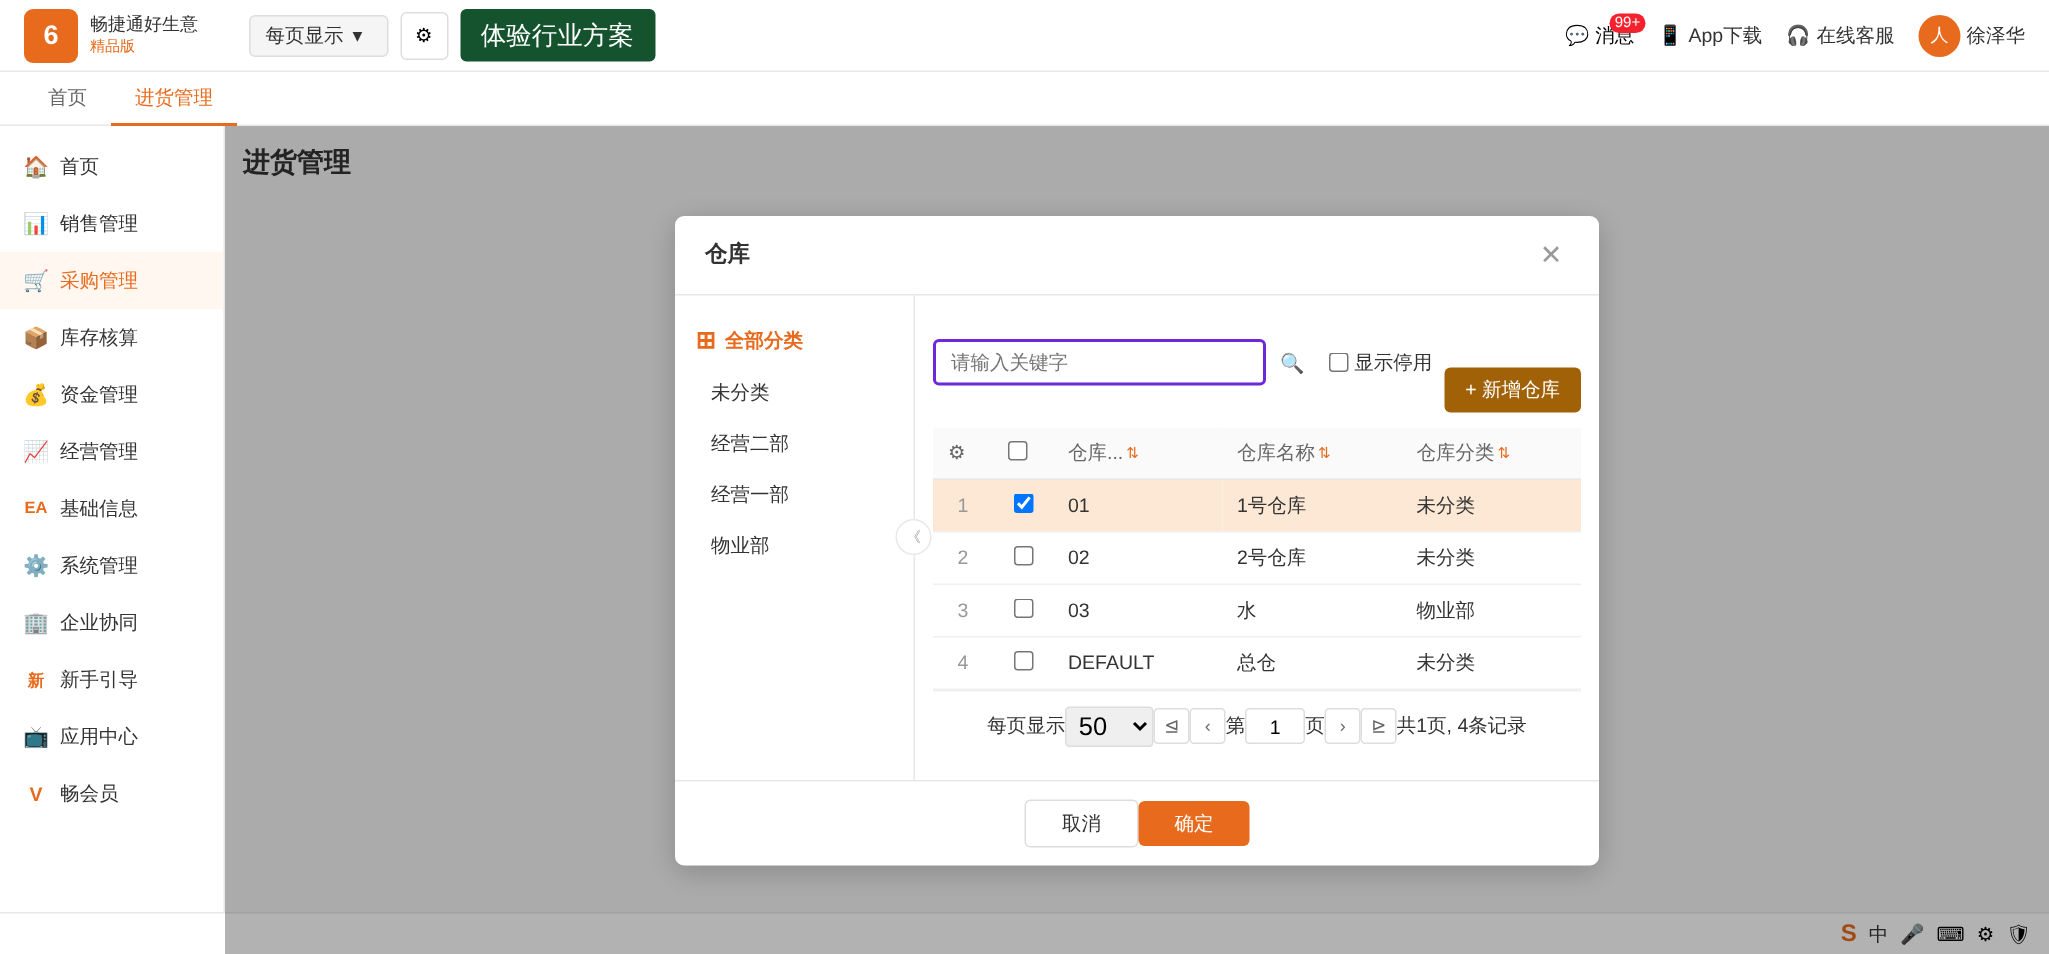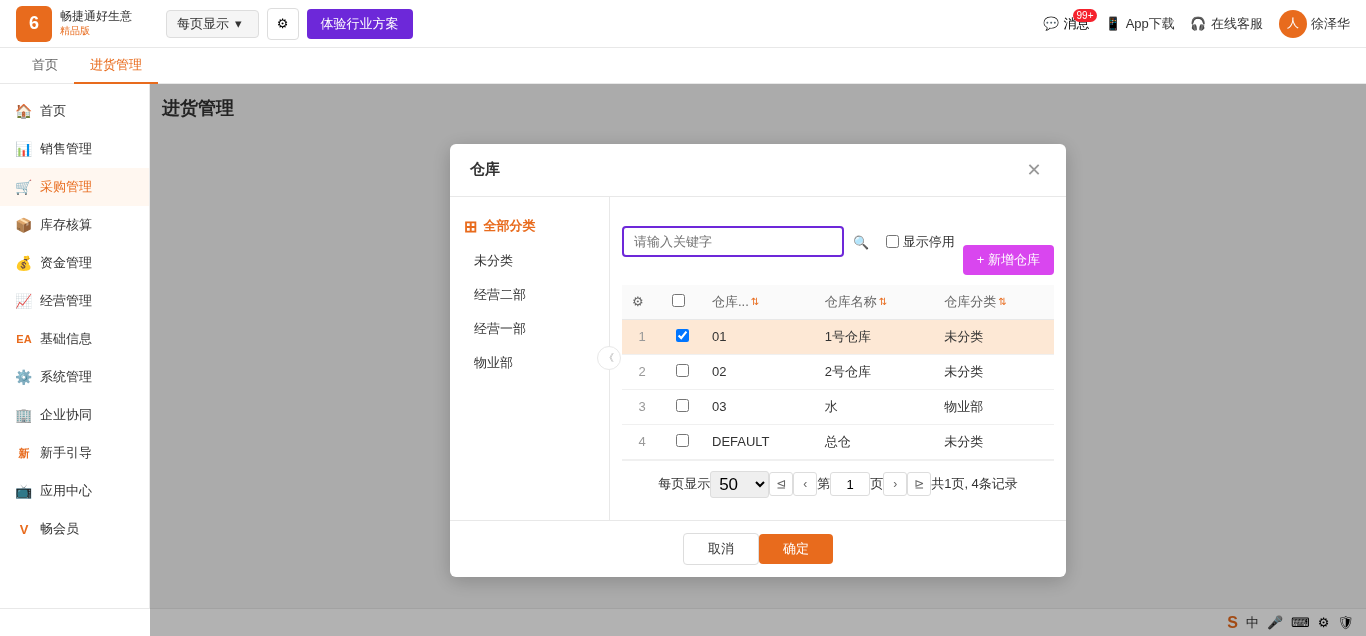--- a/index.html
+++ b/index.html
@@ -34,22 +34,22 @@
       display: flex; align-items: center; background: #f5f5f5;
       border: 1px solid #ddd; border-radius: 4px; padding: 4px 10px;
       cursor: pointer; font-size: 13px; color: #333;
     }
     .branch-selector span { margin-right: 6px; }
     .gear-btn {
       width: 32px; height: 32px; border: 1px solid #ddd; border-radius: 4px;
       display: flex; align-items: center; justify-content: center; cursor: pointer; background: #fff;
     }
     .trial-btn {
-      background: #6d28d9; color: white; border: none; border-radius: 4px;
-      padding: 6px 14px; cursor: pointer; font-size: 13px; text-align: right;
+      background: #14532d; color: white; border: none; border-radius: 4px;
+      padding: 6px 14px; cursor: pointer; font-size: 17px; text-align: right;
     }
 
     .header-right {
       display: flex; align-items: center; gap: 16px;
     }
     .msg-btn {
       display: flex; align-items: center; gap: 4px; cursor: pointer; position: relative;
     }
     .msg-badge {
       background: #f5222d; color: white; font-size: 10px; border-radius: 8px;
@@ -152,21 +152,21 @@
       position: relative; flex: 1;
     }
     .search-icon {
       position: absolute; right: 8px; top: 50%; transform: translateY(-50%);
       color: #999; cursor: pointer;
     }
     .checkbox-label {
       display: flex; align-items: center; gap: 4px; font-size: 13px; color: #333; cursor: pointer;
     }
     .add-btn {
-      background: #d946ef; color: white; border: none; border-radius: 4px;
+      background: #a16207; color: white; border: none; border-radius: 4px;
       padding: 6px 14px; cursor: pointer; font-size: 13px; white-space: nowrap; margin-top: 36px;
     }
 
     
     .data-table {
       width: 100%; border-collapse: collapse; font-size: 13px;
     }
     .data-table th {
       background: #fafafa; padding: 8px 10px; text-align: left;
       border-bottom: 1px solid #e8e8e8; color: #666; font-weight: normal;

